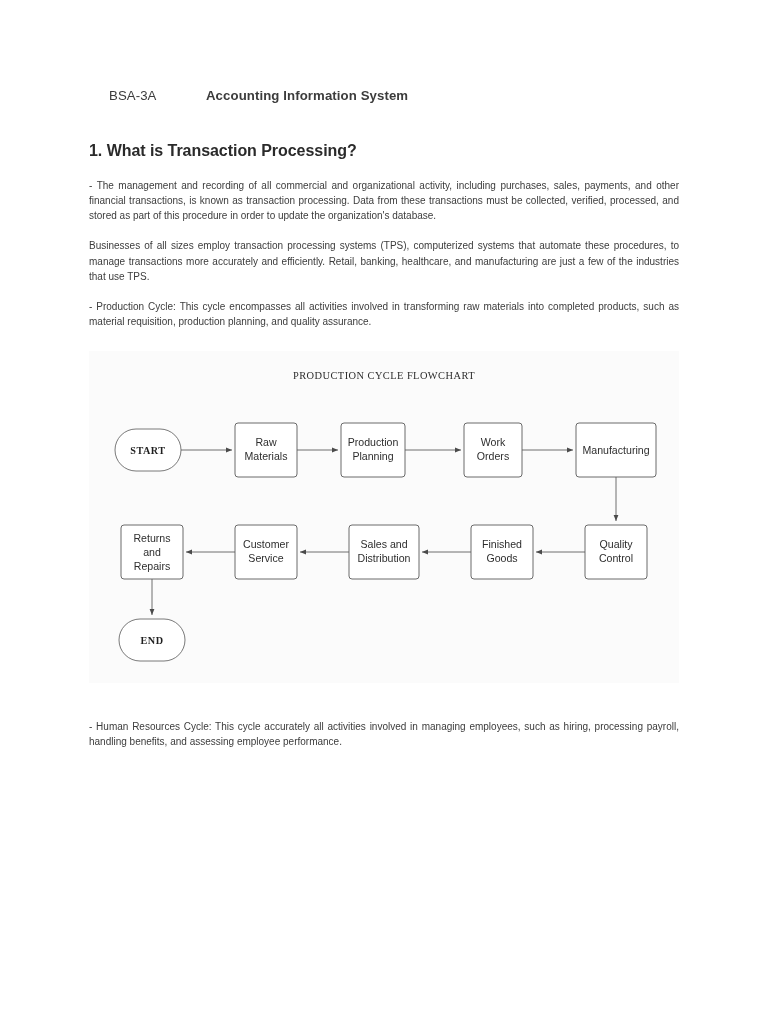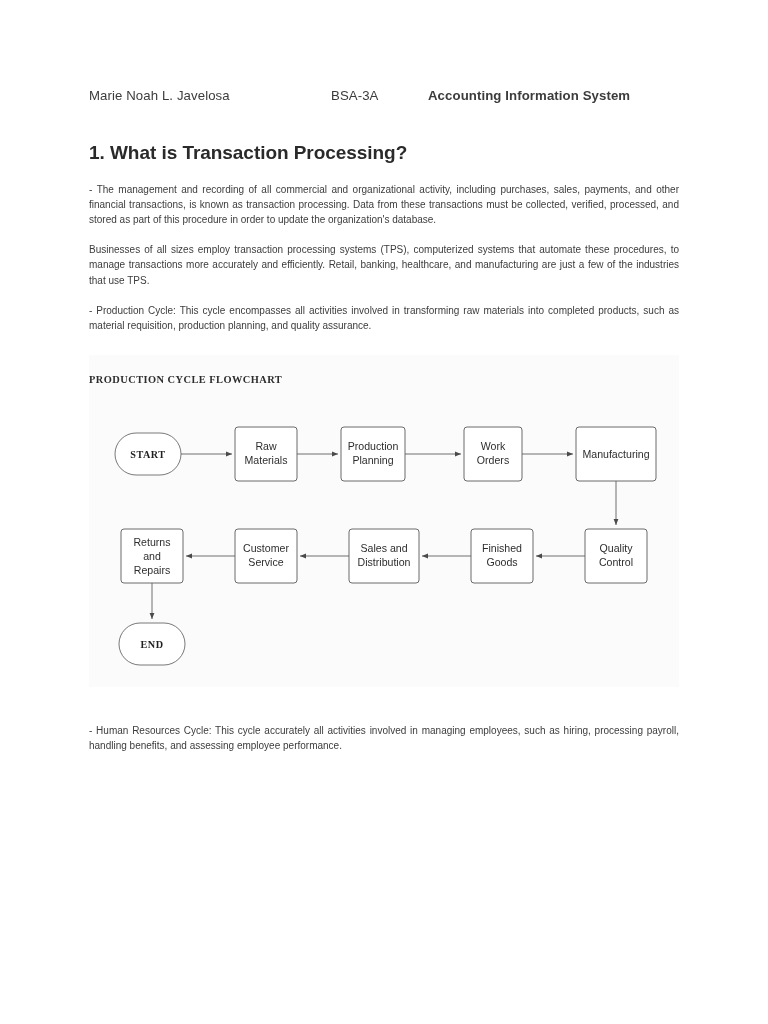--- a/index.html
+++ b/index.html
@@ -41,21 +41,21 @@
     color: #3c3c3c;
     margin: 0 0 38px 0;
     white-space: nowrap;
   }
   .doc-header .hdr-name   { width: 222px; flex: 0 0 auto; }
   .doc-header .hdr-course { width: 97px;  flex: 0 0 auto; margin-left: 20px; }
   .doc-header .hdr-subject{ flex: 0 0 auto; font-weight: bold; }
 
   
   .q-heading {
-    font-size: 19px;
+    font-size: 16px;
     font-weight: bold;
     color: #2a2a2a;
     letter-spacing: -0.05px;
     margin: 0 0 16px 0;
     line-height: 1.3;
   }
   .q-heading.second { margin-top: 38px; }
 
   
   .para {
@@ -74,23 +74,23 @@
     height: 332px;
     background: #fbfbfb;
     margin: 22px 0 0 0;
     overflow: hidden;
   }
   .fig-title {
     position: absolute;
     left: 0;
     top: 19px;
     width: 590px;
-    text-align: left;
+    text-align: center;
     font-family: "Liberation Serif", serif;
-    font-weight: bold;
+    font-weight: normal;
     font-size: 10.4px;
     letter-spacing: 0.45px;
     color: #2d2d2d;
   }
   .fc-svg {
     position: absolute;
     left: 0;
     top: 0;
   }
   .node-label {
@@ -122,21 +122,20 @@
   }
   .closing-para { margin-top: 36px; }
 </style>
 </head>
 <body>
 
 <div class="page">
   <div class="content">
 
     <div class="doc-header">
-      <span class="hdr-name">Marie Noah L. Javelosa</span>
       <span class="hdr-course">BSA-3A</span>
       <span class="hdr-subject">Accounting Information System</span>
     </div>
 
     <h2 class="q-heading">1. What is Transaction Processing?</h2>
     <p class="para">- The management and recording of all commercial and organizational activity, including purchases, sales, payments, and other financial transactions, is known as transaction processing. Data from these transactions must be collected, verified, processed, and stored as part of this procedure in order to update the organization's database.</p>
     <p class="para">Businesses of all sizes employ transaction processing systems (TPS), computerized systems that automate these procedures, to manage transactions more accurately and efficiently. Retail, banking, healthcare, and manufacturing are just a few of the industries that use TPS.</p>
 
     <p class="para">- Production Cycle: This cycle encompasses all activities involved in transforming raw materials into completed products, such as material requisition, production planning, and quality assurance.</p>
 

